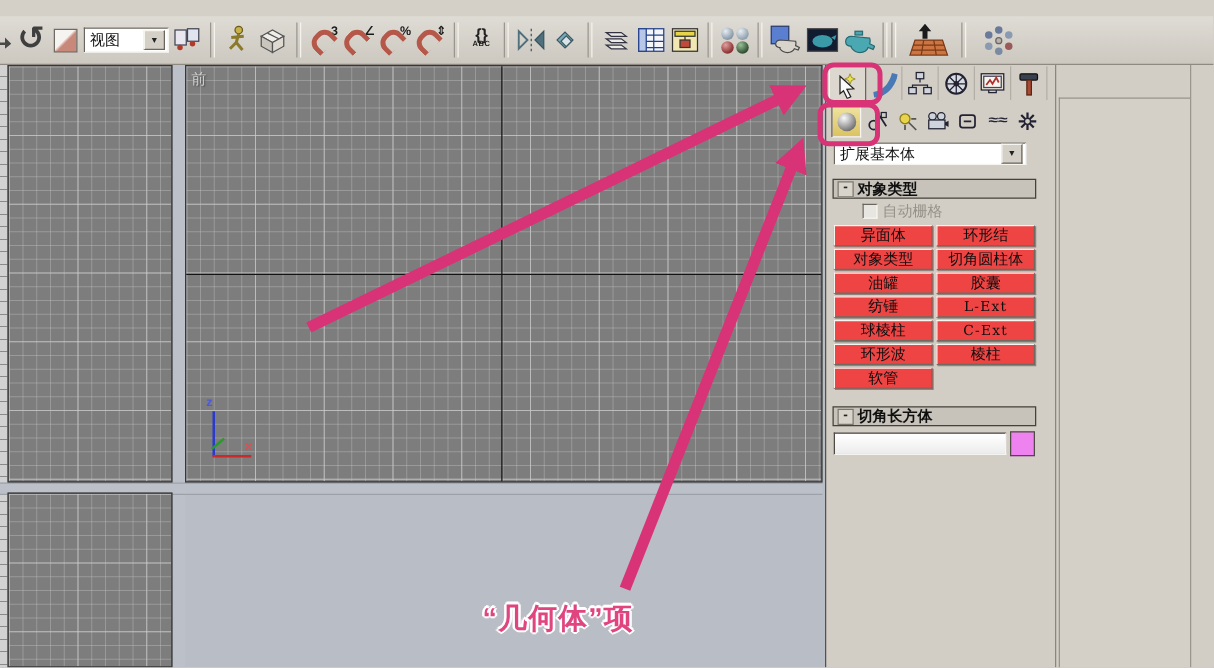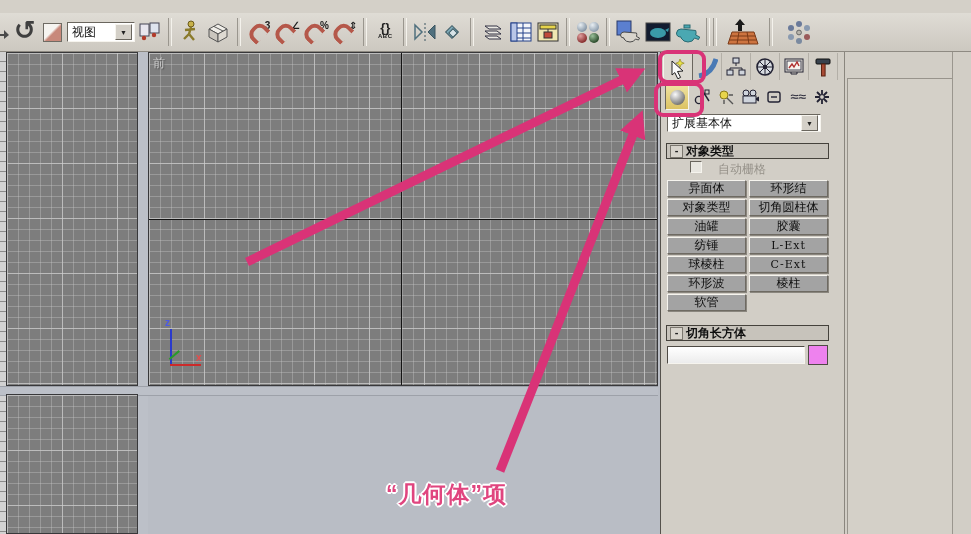--- a/index.html
+++ b/index.html
@@ -67,25 +67,25 @@
   .tab.active{background:#dcd8d0;border:1px solid;border-color:#f6f4ee #6a665e #d2cec6 #f6f4ee;}
   .cats{position:absolute;left:4px;top:31px;height:28px;display:flex;align-items:center;gap:2px;}
   .cat{width:22px;height:24px;display:flex;align-items:center;justify-content:center;color:#333;}
   .cat.active{background:linear-gradient(#efe3a2,#dcc262);border:1px solid;border-color:#6a665e #f6f4ee #f6f4ee #6a665e;}
   .sphere{width:15px;height:15px;border-radius:50%;background:radial-gradient(circle at 35% 30%,#fafafa,#a8a8a8 45%,#4e4e4e 95%);}
   .catdrop{position:absolute;left:6px;top:62px;width:154px;}
   .rollout{position:absolute;left:5px;width:163px;}
   .rollhead{height:14px;background:#c7c3bb;border:1px solid #45423c;display:flex;align-items:center;font-size:12px;font-weight:bold;color:#0f0f0f;}
   .minusbox{width:11px;height:11px;border:1px solid #7b776f;background:#d8d4cc;font-size:11px;line-height:8px;text-align:center;margin:0 3px;color:#222;}
   .rolltitle{flex:1;text-align:left;margin-right:17px;}
-  .agrow{display:flex;gap:16px;height:16px;padding-left:24px;margin-top:2px;}
+  .agrow{display:flex;align-items:center;gap:4px;height:16px;padding-left:24px;margin-top:2px;}
   .agbox{width:10px;height:10px;background:#e8e6e0;border:1px solid;border-color:#6a665e #f6f4ee #f6f4ee #6a665e;}
   .aglabel{font-size:12px;color:#96928a;}
   .objgrid{display:grid;grid-template-columns:1fr 1fr;gap:2px 3px;padding:3px 1px 0 1px;}
-  .obtn{height:15px;background:#a3a3a3;border:1px solid;border-color:#f6f4ee #6e6a62 #6e6a62 #f6f4ee;box-shadow:1px 1px 0 #8a867e;
+  .obtn{height:15px;background:#ef4444;border:1px solid;border-color:#f6f4ee #6e6a62 #6e6a62 #f6f4ee;box-shadow:1px 1px 0 #8a867e;
         font-size:12px;color:#0f0f0f;display:flex;align-items:center;justify-content:center;white-space:nowrap;overflow:hidden;}
   .obtn.latin{font-family:"DejaVu Serif","Liberation Serif",serif;font-size:11px;letter-spacing:1px;}
   .namerow{display:flex;align-items:center;padding:4px 1px 0 1px;}
   .nameinput{flex:1;height:16px;background:linear-gradient(#ffffff,#ececec);border:1px solid;border-color:#4e4a44 #f6f4ee #f6f4ee #4e4a44;font-size:12px;padding-left:3px;color:#111;}
   .swatch{width:18px;height:18px;border:1px solid #4e4a44;margin-left:3px;}
   .panel-divider{position:absolute;left:183px;top:0;width:1px;height:482px;background:#8a867e;}
   .panel-empty{position:absolute;left:186px;top:26px;width:104px;height:456px;background:#d4d0c8;border-top:1px solid #98948c;border-left:1px solid #98948c;}
   .panel-line2{position:absolute;left:291px;top:0;width:1px;height:482px;background:#9a968e;}
 
   

